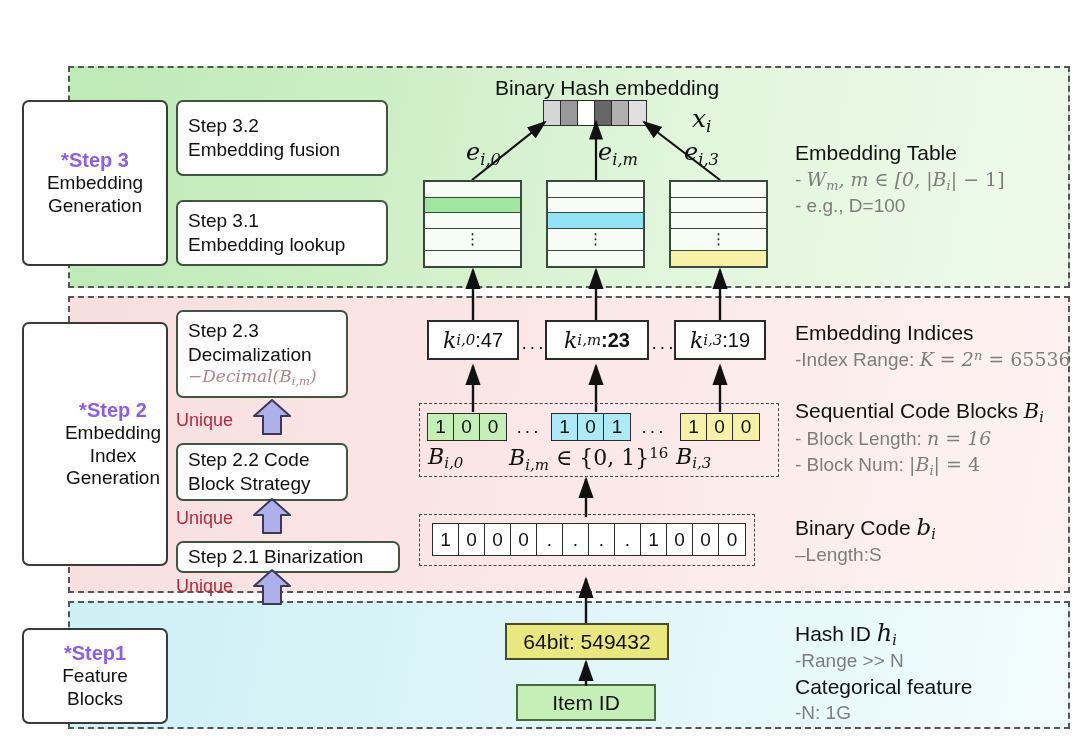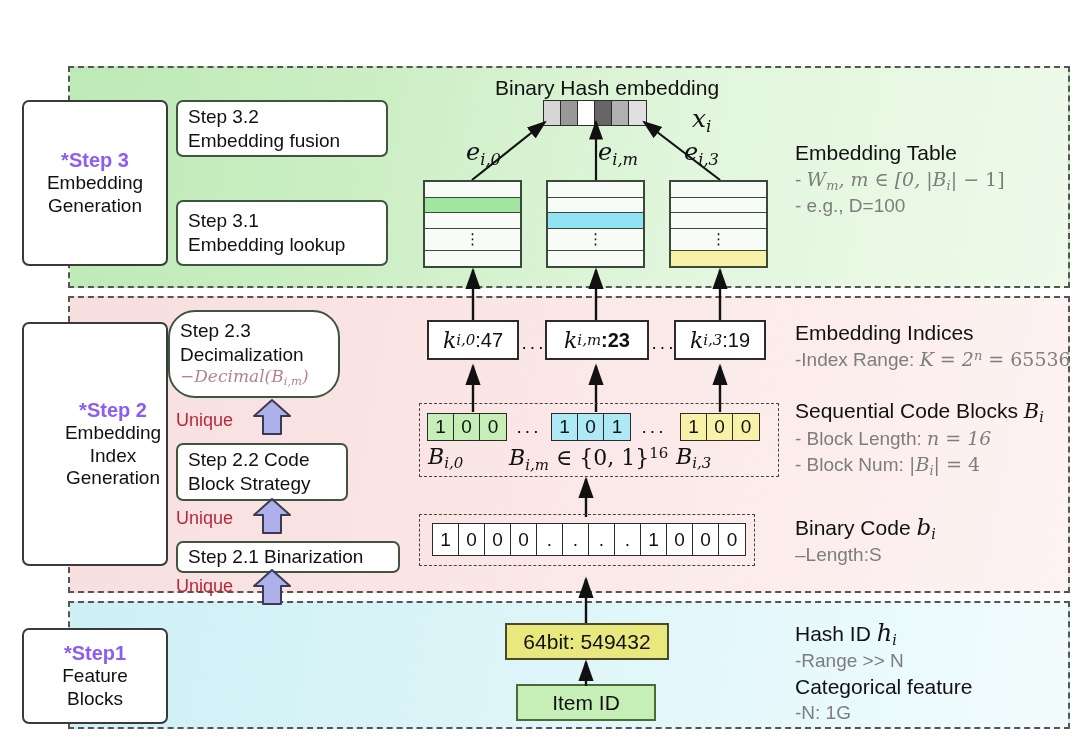--- a/index.html
+++ b/index.html
@@ -38,23 +38,23 @@
   .sb3{left:22px;top:100px;width:146px;height:166px;}
   .sb2{left:22px;top:322px;width:146px;height:244px;padding-left:36px;}
   .sb1{left:22px;top:628px;width:146px;height:96px;}
 
   
   .substep{
     position:absolute;background:#fff;border:2px solid #3f553f;border-radius:7px;
     box-sizing:border-box;display:flex;flex-direction:column;justify-content:center;
     padding:4px 10px;font-size:19px;line-height:1.25;color:#111;
   }
-  .s32{left:176px;top:100px;width:212px;height:57px;}
+  .s32{left:176px;top:100px;width:212px;height:76px;}
   .s31{left:176px;top:200px;width:212px;height:66px;}
-  .s23{left:168px;top:310px;width:172px;height:88px;border-radius:27px;}
+  .s23{left:176px;top:310px;width:172px;height:88px;}
   .s22{left:176px;top:443px;width:172px;height:58px;}
   .s21{left:176px;top:541px;width:224px;height:32px;}
   .mathline{font-family:"DejaVu Serif", serif;font-style:italic;color:#b5838f;font-size:17px;}
 
   
   .uniq{
     position:absolute;color:#b5293f;font-size:18px;line-height:1;
   }
   .u1{left:176px;top:411px;}
   .u2{left:176px;top:509px;}

